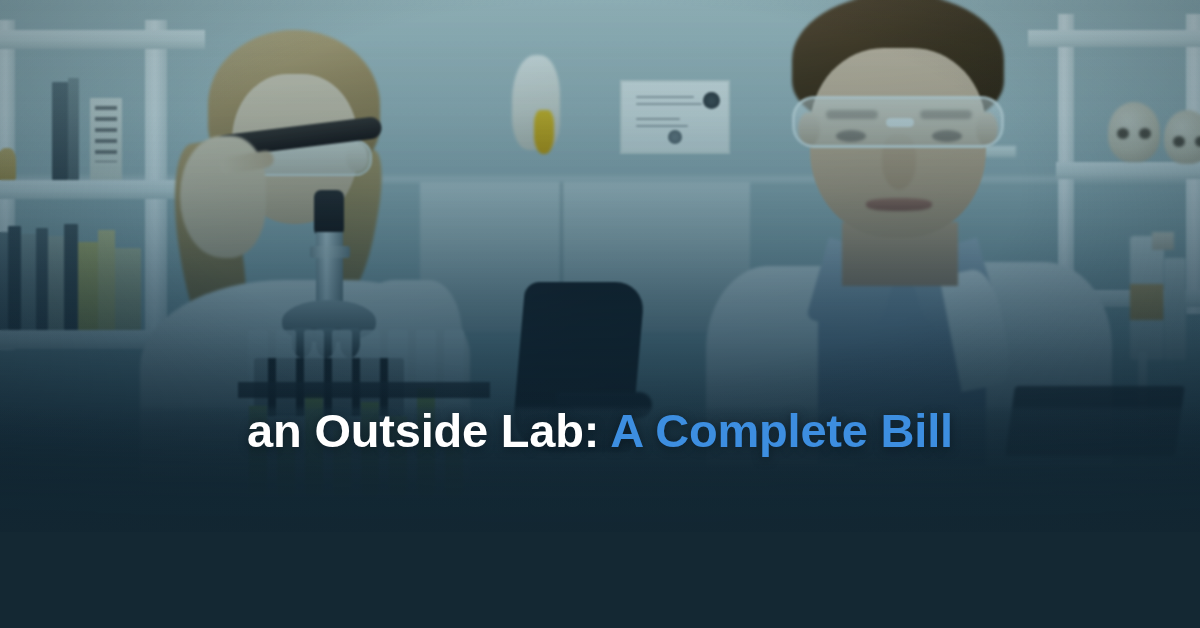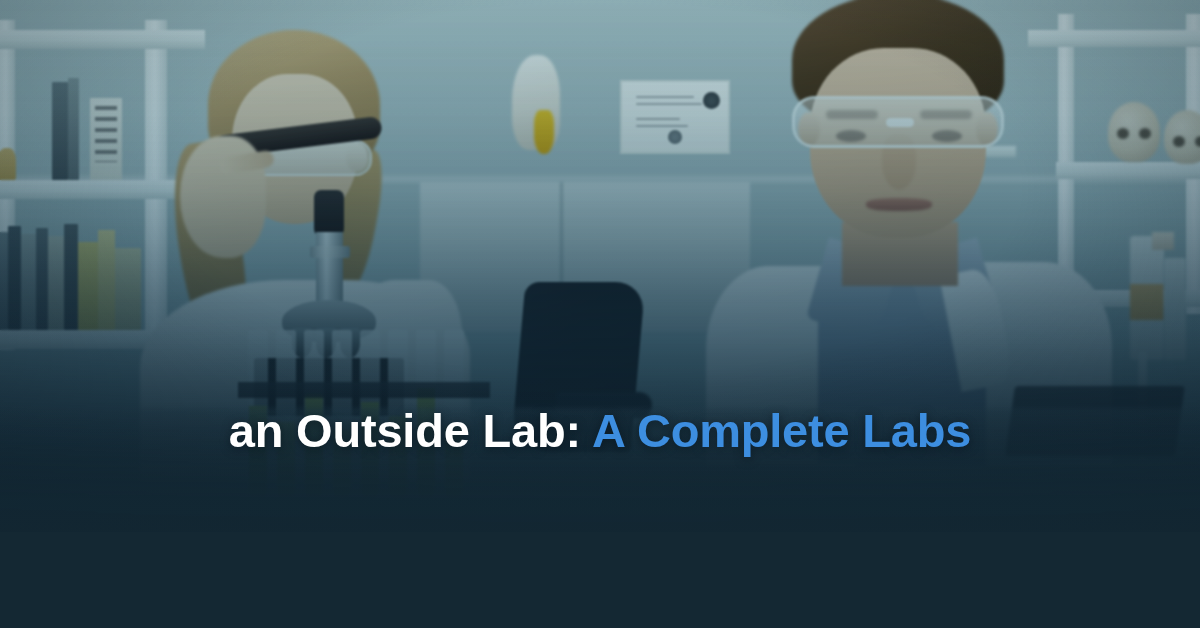--- a/index.html
+++ b/index.html
@@ -561,17 +561,17 @@
   </div>
 
   <div class="tint-teal"></div>
   <div class="tint-navy"></div>
   <div class="tint-vignette"></div>
   <div class="tint-bottom"></div>
   <div class="tint-flat"></div>
 
   <div class="title-wrap">
     <div class="title-line">
-      <span>an Outside Lab: </span><span class="accent">A Complete Labs</span>
+      <span>an Outside Lab: </span><span class="accent">A Complete Bill</span>
     </div>
   </div>
 
 </div>
 
 </body></html>

